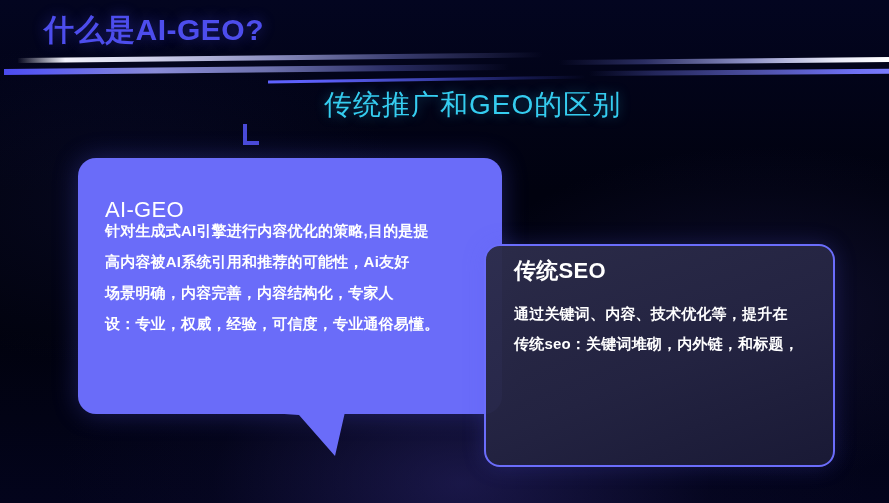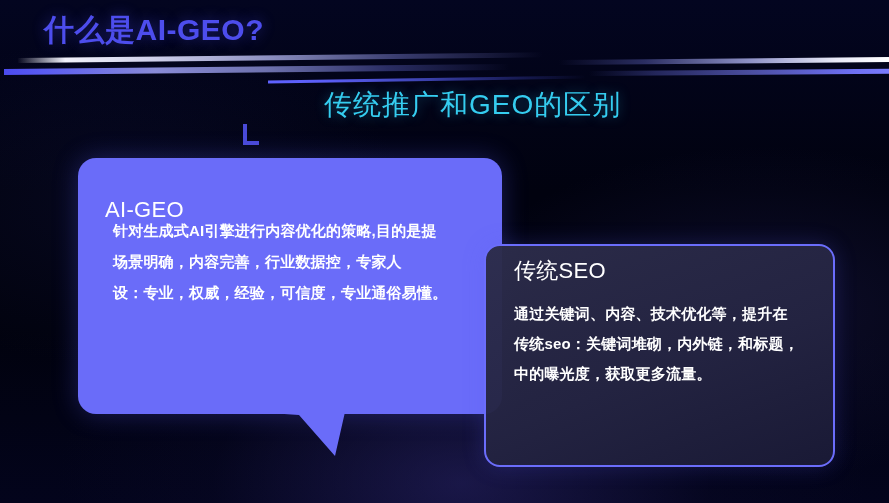--- a/index.html
+++ b/index.html
@@ -100,35 +100,35 @@
     font-size:22px; font-weight:400; color:#ffffff;
     letter-spacing:0.3px;
     margin-top:35px;
   }
   #aigeo-body {
     position:absolute; left:27px; top:57px; right:18px;
     font-size:15px; font-weight:700; color:#ffffff;
     line-height:31px;
     letter-spacing:0.2px;
   }
-  #aigeo-body .ln { display:block; white-space:nowrap;margin-left:8px; }
+  #aigeo-body .ln { display:block; white-space:nowrap; }
 
   
   #card-seo {
     position:absolute; left:484px; top:244px;
     width:351px; height:223px;
     background:linear-gradient(160deg, rgba(44,44,74,0.97) 0%, rgba(36,36,66,0.96) 55%, rgba(26,26,54,0.97) 100%);
     border:2px solid #6b6dfb;
     border-radius:16px;
     box-shadow:0 0 22px rgba(92,94,250,0.22);
     z-index:4;
   }
   #seo-title {
     position:absolute; left:28px; top:10px;
-    font-size:22px; font-weight:400; color:#ffffff;
+    font-size:22px; font-weight:700; color:#ffffff;
     letter-spacing:0.3px;
   }
   #seo-body {
     position:absolute; left:28px; top:53px; right:14px;
     font-size:15px; font-weight:700; color:#ffffff;
     line-height:30px;
     letter-spacing:0.2px;
   }
   #seo-body .ln { display:block; white-space:nowrap; }
 </style>
@@ -144,30 +144,30 @@
   <div id="rule-sub"></div>
 
   <div id="page-title">什么是AI-GEO?</div>
   <div id="subtitle">传统推广和GEO的区别</div>
   <div id="corner-bracket"></div>
 
   <div id="card-aigeo">
     <div id="aigeo-title">AI-GEO</div>
     <div id="aigeo-body">
       <span class="ln">针对生成式AI引擎进行内容优化的策略,目的是提</span>
-      <span class="ln">场景明确，内容完善，行业数据控，专家人</span>
+      <span class="ln">高内容被AI系统引用和推荐的可能性，Ai友好</span>
+      <span class="ln">场景明确，内容完善，内容结构化，专家人</span>
       <span class="ln">设：专业，权威，经验，可信度，专业通俗易懂。</span>
     </div>
   </div>
   <svg id="card-aigeo-tail" viewBox="0 0 90 48">
     <polygon points="0,0 90,0 80,44 44,3" fill="#6a6cf9"></polygon>
   </svg>
 
   <div id="card-seo">
     <div id="seo-title">传统SEO</div>
     <div id="seo-body">
       <span class="ln">通过关键词、内容、技术优化等，提升在</span>
       <span class="ln">传统seo：关键词堆砌，内外链，和标题，</span>
-      <span class="ln">中的曝光度，获取更多流量。</span>
     </div>
 
 </div>
 
 </div>
 </body></html>

